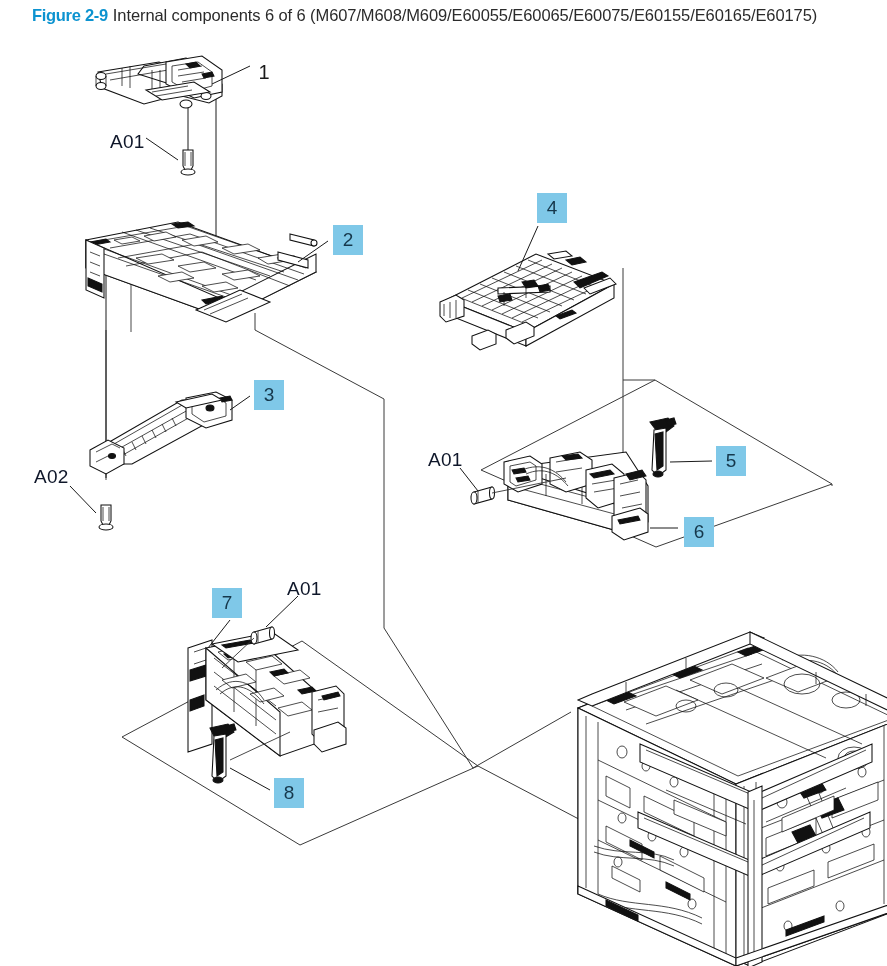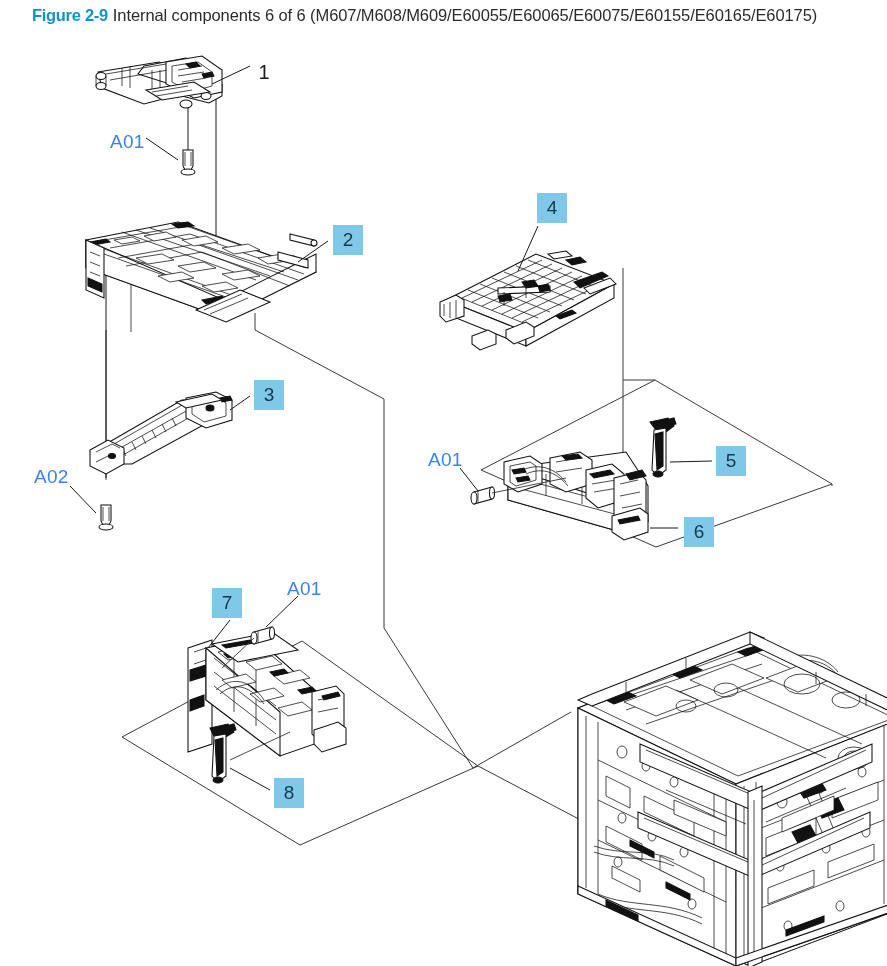--- a/index.html
+++ b/index.html
@@ -59,21 +59,21 @@
     background: transparent;
     color: #1a1a1a;
     font-size: 20px;
     width: 20px;
   }
 
   
   .hwlabel {
     position: absolute;
     font-size: 19px;
-    color: #3b82f6;
+    color: #0f172a;
     letter-spacing: 0.3px;
     white-space: nowrap;
   }
 
   
   #art {
     position: absolute;
     left: 0;
     top: 0;
     width: 887px;

